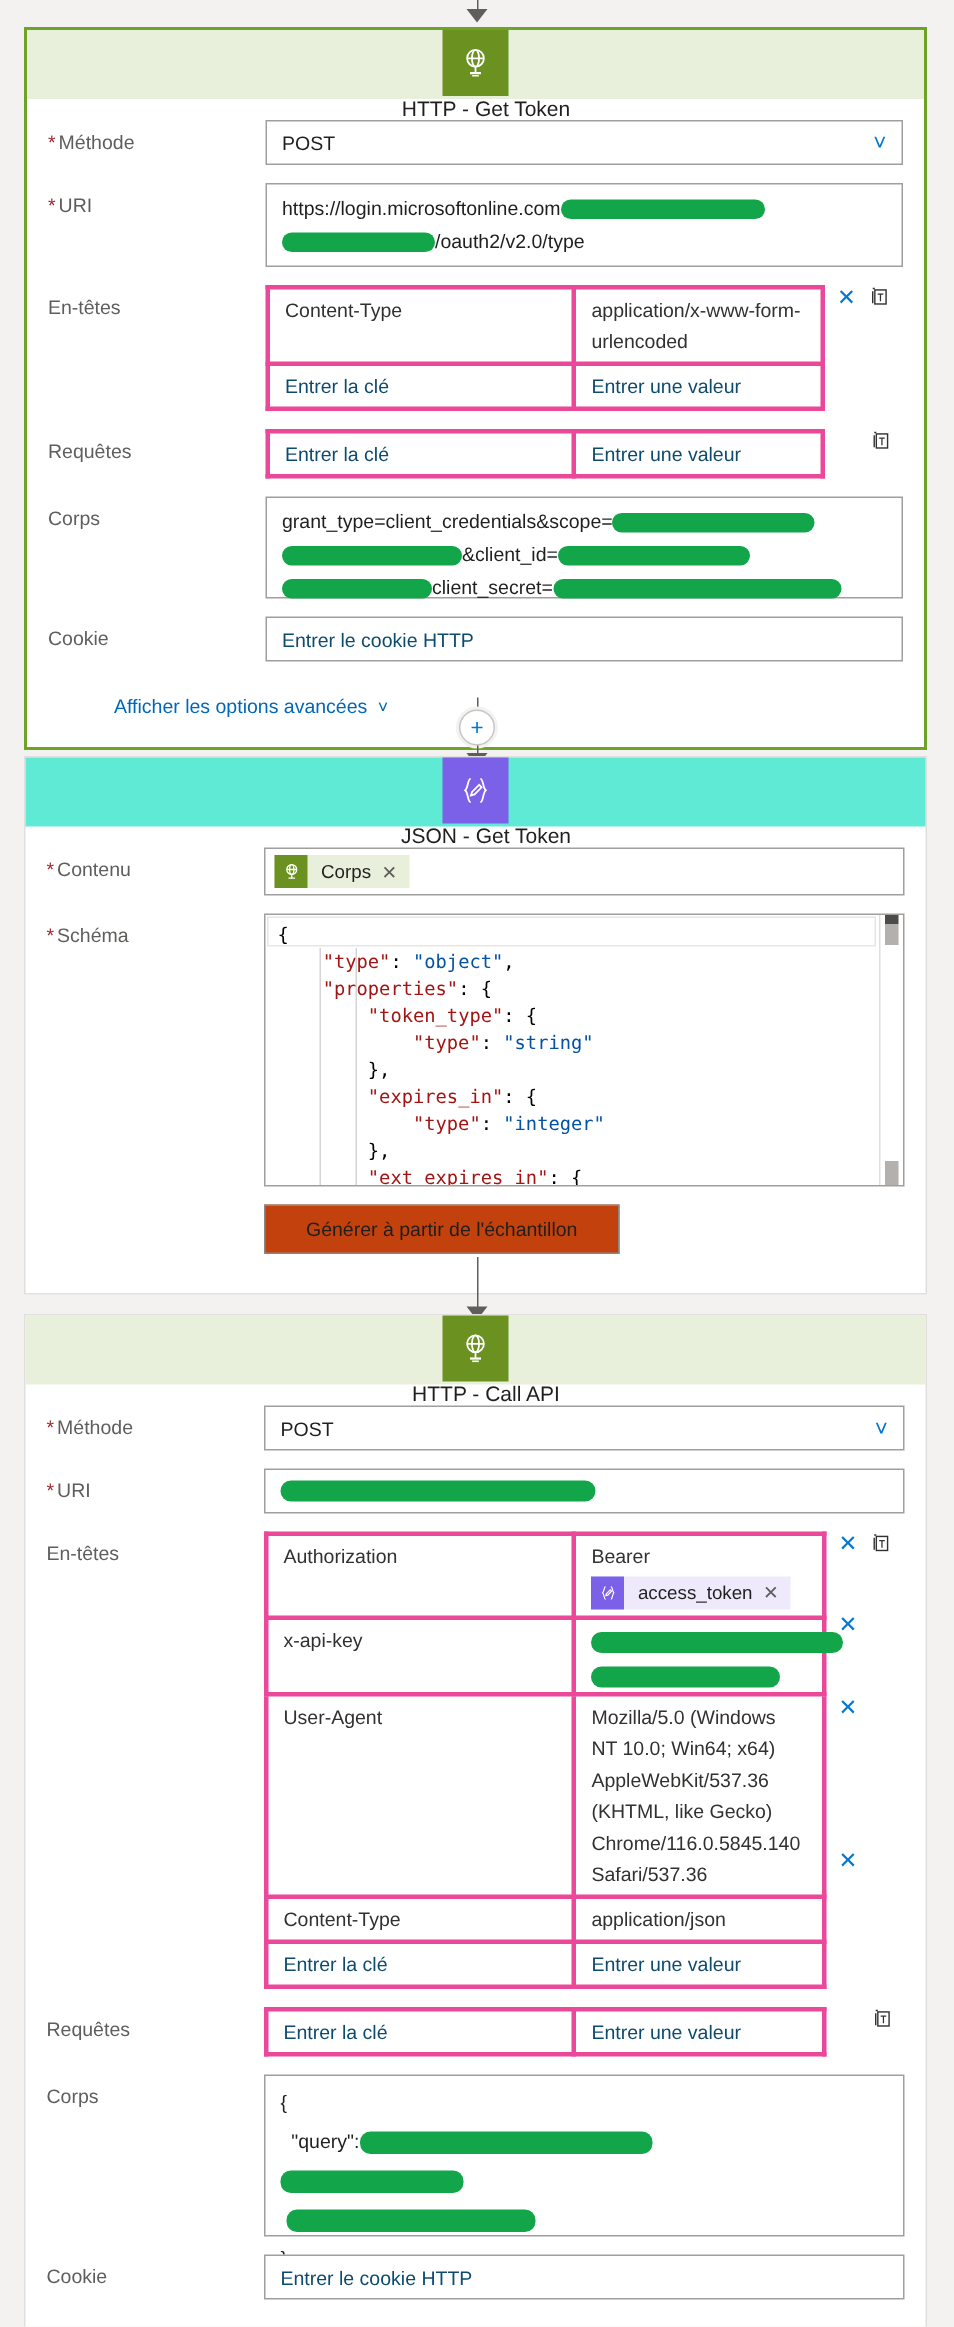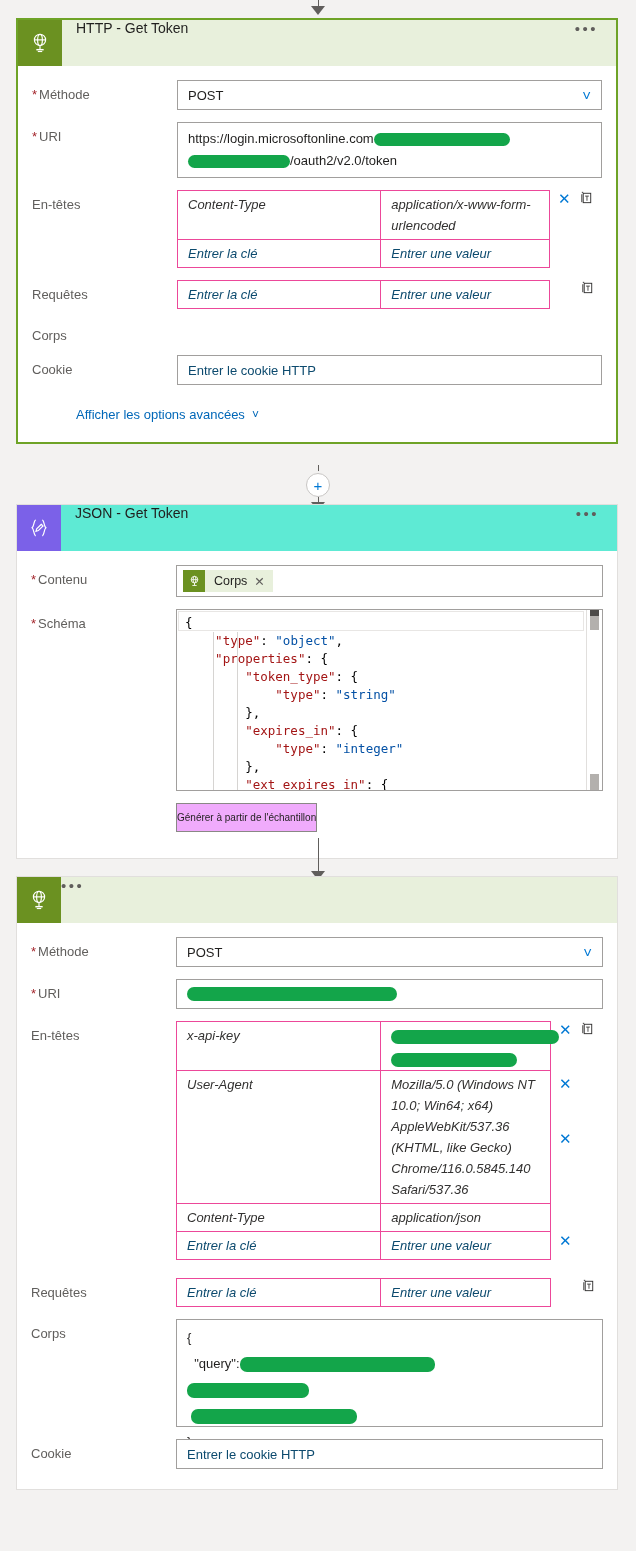--- a/index.html
+++ b/index.html
@@ -19,21 +19,21 @@
   .conn-head{width:0;height:0;border-left:7px solid transparent;border-right:7px solid transparent;
              border-top:9px solid #605e5c;margin-top:-1px;}
   .plus-btn{width:22px;height:22px;border-radius:50%;border:1px solid #c8c6c4;background:#fff;
             display:flex;align-items:center;justify-content:center;color:#0078d4;font-size:15px;
             line-height:1;box-shadow:0 0 0 2px #f3f2f1;}
 
   
   .card{position:absolute;left:16px;width:602px;background:#fff;box-sizing:border-box;}
   .card.green{border:2px solid #6ea327;}
   .card.plain{border:1px solid #e1dfdd;}
-  .card-header{display:flex;align-items:flex-start;height:46px;}
+  .card-header{display:flex;align-items:center;height:46px;flex-direction:column;}
   .card-header.green{background:#e8f0dc;}
   .card-header.purple{background:#5eead4;}
   .icon-tile{width:44px;height:46px;display:flex;align-items:center;justify-content:center;flex:0 0 44px;}
   .icon-tile.green{background:#6b9121;}
   .icon-tile.purple{background:#7b61e8;}
   .card-title{flex:1;padding-left:14px;font-size:14px;color:#201f1e;}
   .ellipsis{padding-right:18px;letter-spacing:2.5px;color:#605e5c;font-size:15px;cursor:pointer;}
 
   .card-body{padding:14px 14px 8px 14px;}
   .row{display:flex;align-items:flex-start;margin-bottom:12px;}
@@ -47,22 +47,22 @@
   .ph{color:#0c4a6e;}
   .chev{color:#0078d4;font-size:15px;line-height:1;}
 
   .multiline{display:block;line-height:22px;padding:5px 10px;}
 
   
   .rd{display:inline-block;height:13px;border-radius:7px;background:#13a54a;vertical-align:middle;}
 
   
   .kv{border:1px solid #a19f9d;border-collapse:collapse;width:100%;table-layout:fixed;}
-  .kv td{border:1px solid #ec4899;padding:3px 10px;font-size:13px;vertical-align:top;line-height:21px;
-         word-break:break-word;font-style:italic;}
+  .kv td{border:3px solid #ec4899;padding:3px 10px;font-size:13px;vertical-align:top;line-height:21px;
+         word-break:break-word;}
   .kv td.k{width:49%;}
   .kv-wrap{display:flex;align-items:flex-start;}
   .kv-wrap .kv{flex:1;min-width:0;}
   .act-col{width:52px;flex:0 0 52px;padding-left:8px;box-sizing:border-box;}
   .act-row{height:100%;display:flex;align-items:flex-start;gap:8px;}
   .xicon{color:#0078d4;font-size:15px;line-height:18px;cursor:pointer;font-weight:600;}
   .clip{line-height:16px;cursor:pointer;}
 
   
   .chip{display:inline-flex;align-items:center;height:22px;font-size:12.5px;}
@@ -79,22 +79,22 @@
           font-family:"Liberation Mono","DejaVu Sans Mono",monospace;font-size:12.5px;overflow:hidden;}
   .editor pre{margin:0;padding:4px 8px;flex:1;white-space:pre;line-height:18px;overflow:hidden;}
   .firstline{position:absolute;left:1px;top:1px;right:18px;height:20px;border:1px solid #e8e6e4;
              box-sizing:border-box;}
   .sbar{width:15px;background:#fff;border-left:1px solid #e1dfdd;position:relative;flex:0 0 15px;}
   .sbar .thumb{position:absolute;left:3px;width:9px;background:#b3b0ad;}
   .sbar .cap{position:absolute;left:3px;width:9px;height:6px;background:#4d4b49;top:0;}
   .jk{color:#a31515;} .js{color:#0451a5;} .jp{color:#000;}
   .gutter{position:absolute;top:22px;bottom:0;width:1px;background:#d6d4d2;}
 
-  .genbtn{display:inline-block;border:1px solid #8a8886;background:#f0abfc;padding:8px 0;
-          font-size:10px;color:#201f1e;cursor:pointer;}
+  .genbtn{display:inline-block;border:1px solid #8a8886;background:#c2410c;padding:8px 27px;
+          font-size:13px;color:#201f1e;cursor:pointer;}
   .advlink{color:#0067b8;font-size:13px;cursor:pointer;display:inline-flex;align-items:center;gap:7px;}
   .advlink .cv{color:#0067b8;font-size:12px;}
 </style>
 </head>
 <body>
 
 <div class="canvas">
 
   <div class="connector" style="top:-10px;">
     <div class="conn-line" style="height:17px;"></div>
@@ -126,21 +126,21 @@
             <span class="chev">˅</span>
           </div>
         </div>
       </div>
 
       <div class="row">
         <div class="lbl"><span class="req">*</span><span>URI</span></div>
         <div class="ctl">
           <div class="inp multiline">
             <span>https://login.microsoftonline.com</span><span class="rd" style="width:136px;"></span><br>
-            <span class="rd" style="width:102px;"></span><span>/oauth2/v2.0/token</span>
+            <span class="rd" style="width:102px;"></span><span>/oauth2/v2.0/type</span>
           </div>
         </div>
       </div>
 
       <div class="row">
         <div class="lbl">En-têtes</div>
         <div class="ctl">
           <div class="kv-wrap">
             <table class="kv">
               <tbody>
@@ -192,20 +192,27 @@
                   </svg>
                 </span>
               </div>
             </div>
           </div>
         </div>
       </div>
 
       <div class="row">
         <div class="lbl">Corps</div>
+        <div class="ctl">
+          <div class="inp multiline" style="height:68px;">
+            <span>grant_type=client_credentials&amp;scope=</span><span class="rd" style="width:135px;"></span><br>
+            <span class="rd" style="width:120px;"></span><span>&amp;client_id=</span><span class="rd" style="width:128px;"></span><br>
+            <span class="rd" style="width:100px;"></span><span>client_secret=</span><span class="rd" style="width:192px;"></span>
+          </div>
+        </div>
       </div>
 
       <div class="row">
         <div class="lbl">Cookie</div>
         <div class="ctl">
           <div class="inp">
             <span class="ph">Entrer le cookie HTTP</span>
           </div>
         </div>
       </div>
@@ -306,20 +313,21 @@
       <div class="icon-tile green">
         <svg width="22" height="22" viewBox="0 0 24 24" fill="none" stroke="#fff" stroke-width="1.3">
           <circle cx="12" cy="8.6" r="6.1"></circle>
             <ellipse cx="12" cy="8.6" rx="2.6" ry="6.1"></ellipse>
           <line x1="5.9" y1="8.6" x2="18.1" y2="8.6"></line>
           <line x1="12" y1="14.7" x2="12" y2="19"></line>
           <line x1="8" y1="19.3" x2="16" y2="19.3" stroke-width="1.6"></line>
           <line x1="9.6" y1="21.3" x2="14.4" y2="21.3" stroke-width="1.2"></line>
         </svg>
       </div>
+      <div class="card-title">HTTP - Call API</div>
       <div class="ellipsis">•••</div>
     </div>
     <div class="card-body">
 
       <div class="row">
         <div class="lbl"><span class="req">*</span><span>Méthode</span></div>
         <div class="ctl">
           <div class="inp sel">
             <span>POST</span>
             <span class="chev">˅</span>
@@ -335,20 +343,37 @@
           </div>
         </div>
       </div>
 
       <div class="row">
         <div class="lbl">En-têtes</div>
         <div class="ctl">
           <div class="kv-wrap">
             <table class="kv">
               <tbody>
+                  <tr>
+                <td class="k">Authorization</td>
+                <td>
+                  <div>Bearer</div>
+                  <span class="chip purple-chip" style="margin-top:3px;">
+                    <span class="ct">
+                      <svg width="13" height="12" viewBox="0 0 26 24" fill="none" stroke="#fff" stroke-width="1.6">
+                        <path d="M9.5 3.5C7.2 3.5 7.8 10 5.5 11.8 7.8 13.6 7.2 20.5 9.5 20.5"></path>
+                        <path d="M16.5 3.5c2.3 0 1.7 6.5 4 8.3-2.3 1.8-1.7 8.7-4 8.7"></path>
+                        <path d="M15.6 7.9l-5.1 5.1-0.8 2.6 2.6-0.8 5.1-5.1z"></path>
+                      </svg>
+                    </span>
+                    <span class="cl">access_token</span>
+                    <span class="cx">✕</span>
+                  </span>
+                </td>
+              </tr>
               <tr>
                 <td class="k">x-api-key</td>
                 <td>
                   <span class="rd" style="width:168px;height:14px;"></span><br>
                   <span class="rd" style="width:126px;height:14px;margin-top:4px;"></span>
                 </td>
               </tr>
               <tr>
                 <td class="k">User-Agent</td>
                 <td>Mozilla/5.0 (Windows NT 10.0; Win64; x64) AppleWebKit/537.36 (KHTML, like Gecko) Chrome/116.0.5845.140 Safari/537.36</td>

